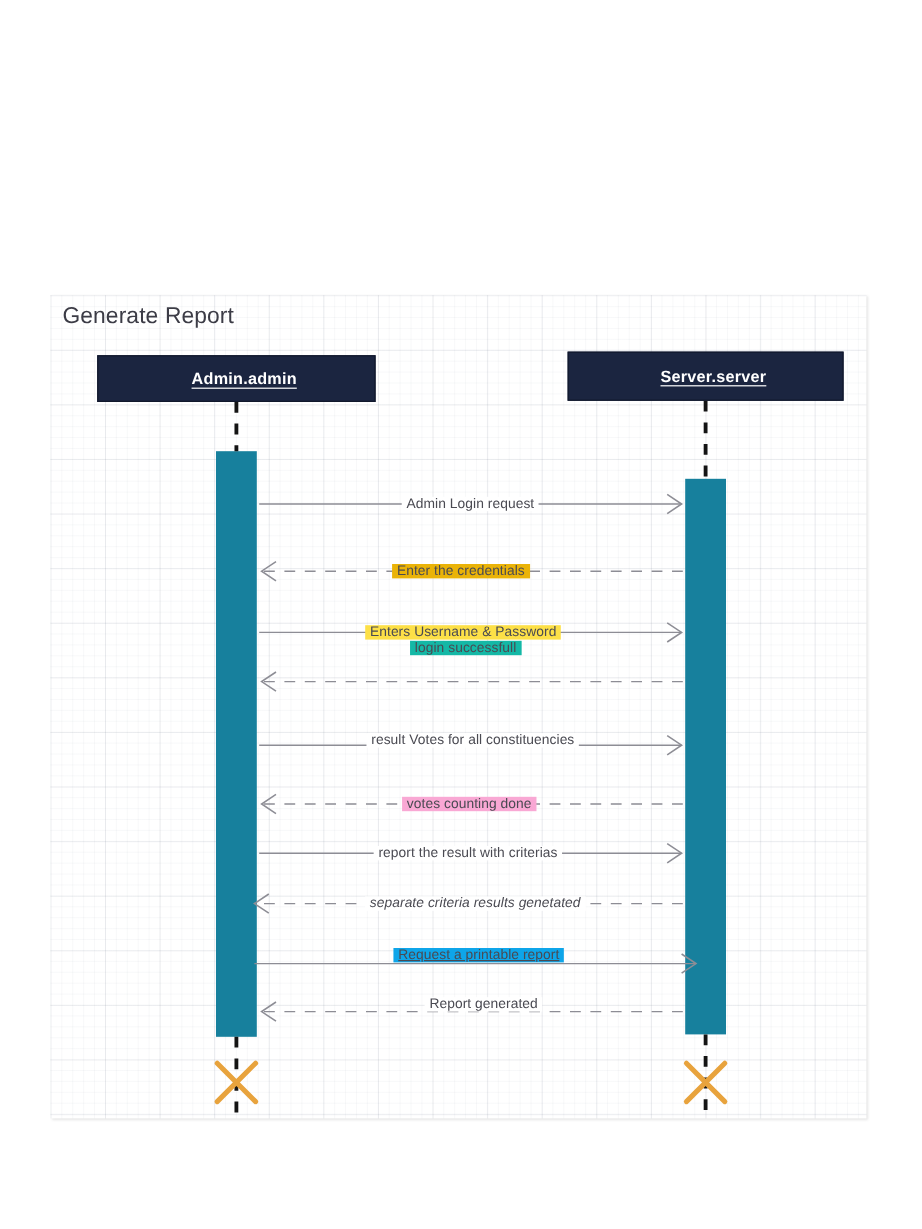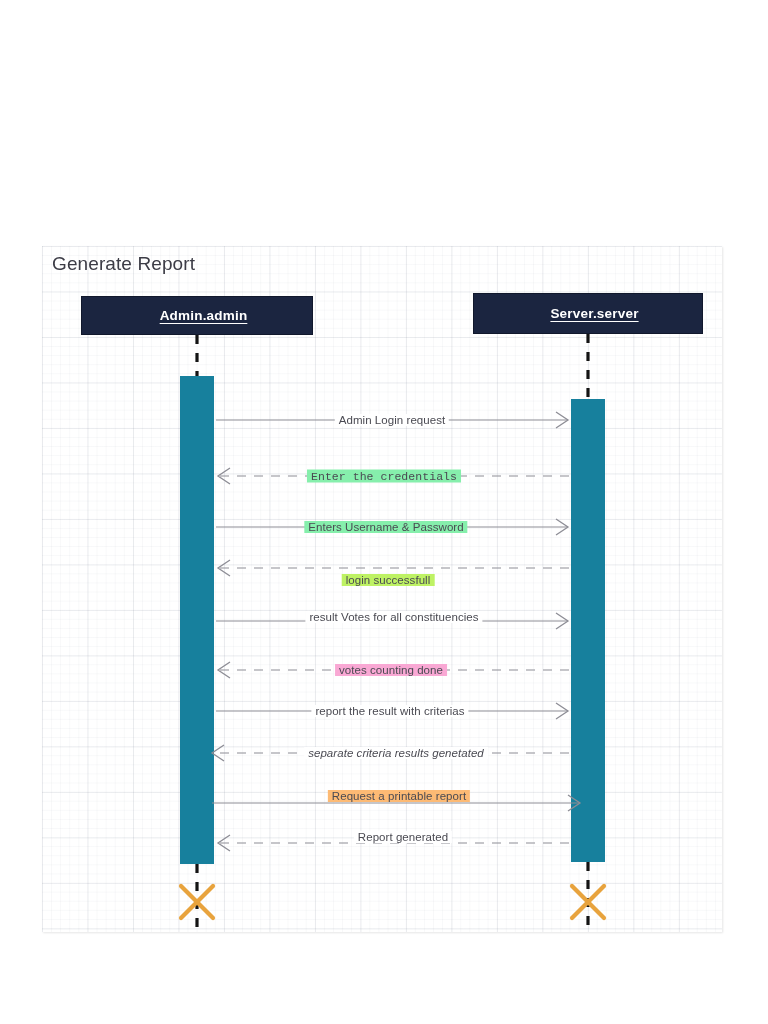--- a/index.html
+++ b/index.html
@@ -189,31 +189,31 @@
     </g>
 
     <g>
       <line x1="572" y1="862" x2="604" y2="894" stroke="#E8A33D" stroke-width="4.2" stroke-linecap="round"></line>
       <line x1="604" y1="862" x2="572" y2="894" stroke="#E8A33D" stroke-width="4.2" stroke-linecap="round"></line>
     </g>
   </svg>
 
   <div class="message-label" style="left:392px; top:396px; background:#ffffff;">Admin Login request</div>
 
-  <div class="message-label" style="left:384px; top:452px; background:#86efac;font-family:Liberation Mono, monospace;">Enter the credentials</div>
-
-  <div class="message-label" style="left:386px; top:503px; background:#86efac;">Enters Username &amp; Password</div>
-
-  <div class="message-label" style="left:388px; top:556px; background:#bef264;">login successfull</div>
+  <div class="message-label" style="left:384px; top:452px; background:#eab308;">Enter the credentials</div>
+
+  <div class="message-label" style="left:386px; top:503px; background:#fde047;">Enters Username &amp; Password</div>
+
+  <div class="message-label" style="left:388px; top:516px; background:#14b8a6;">login successfull</div>
 
   <div class="message-label" style="left:394px; top:593px; background:#ffffff;">result Votes for all constituencies</div>
 
   <div class="message-label" style="left:391px; top:646px; background:#f9a8d4;">votes counting done</div>
 
   <div class="message-label" style="left:390px; top:687px; background:#ffffff;">report the result with criterias</div>
 
   <div class="message-label" style="left:396px; top:729px; background:#ffffff;font-style:italic;">separate criteria results genetated</div>
 
-  <div class="message-label" style="left:399px; top:772px; background:#fdba74;">Request a printable report</div>
+  <div class="message-label" style="left:399px; top:772px; background:#0ea5e9;text-decoration:underline;">Request a printable report</div>
 
   <div class="message-label" style="left:403px; top:813px; background:#ffffff;">Report generated</div>
 
 </div>
 
 </body></html>

